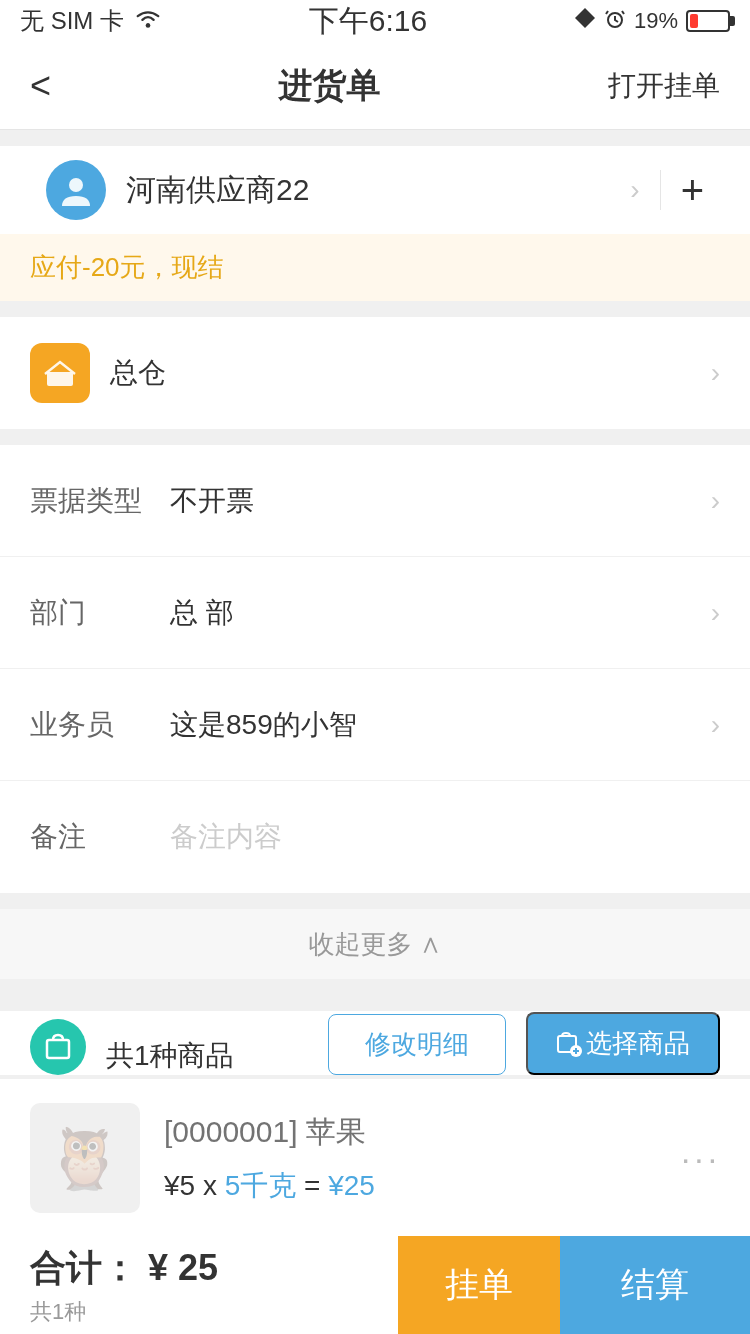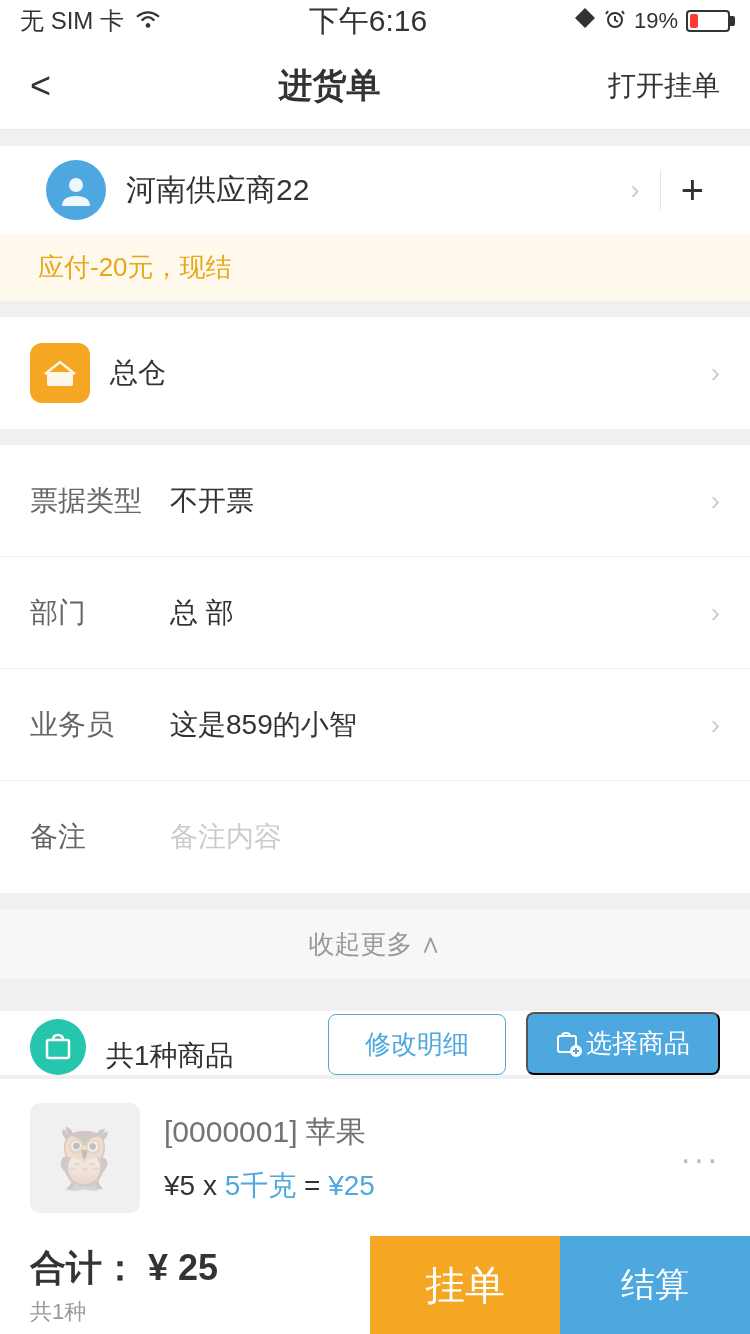--- a/index.html
+++ b/index.html
@@ -67,21 +67,21 @@
       color: #fff; font-size: 28px; margin-right: 20px; flex-shrink: 0;
     }
     .supplier-name { flex: 1; font-size: 30px; color: #333; }
     .chevron-icon { color: #ccc; font-size: 28px; margin-right: 0; }
     .divider-v { width: 1px; height: 40px; background: #e5e5e5; margin: 0 20px; }
     .plus-btn { font-size: 40px; color: #333; cursor: pointer; }
 
     
     .notice-bar {
       background: #fff8ec;
-      padding: 16px 38px;
+      padding: 16px 30px;
       font-size: 26px;
       color: #e6a817;
     }
 
     
     .row-item {
       display: flex;
       align-items: center;
       padding: 0 30px;
       height: 112px;
@@ -171,23 +171,23 @@
     .bottom-total {
       flex: 1;
       padding: 0 30px;
       display: flex;
       flex-direction: column;
       justify-content: center;
     }
     .total-amount { font-size: 36px; color: #333; font-weight: 600; }
     .total-count { font-size: 22px; color: #999; margin-top: 4px; }
     .btn-hang {
-      width: 190px; height: 98px; background: #f5a623;
-      display: flex; align-items: center; justify-content: center;
-      font-size: 40px; color: #fff; cursor: pointer;
+      width: 162px; height: 98px; background: #f5a623;
+      display: flex; align-items: center; justify-content: center;
+      font-size: 34px; color: #fff; cursor: pointer;
     }
     .btn-checkout {
       width: 190px; height: 98px; background: #4da8e0;
       display: flex; align-items: center; justify-content: center;
       font-size: 34px; color: #fff; cursor: pointer;
     }
 
     .gap-16 { height: 16px; background: #f0f0f0; }
     .gap-2 { height: 2px; background: #f0f0f0; }
   </style>

